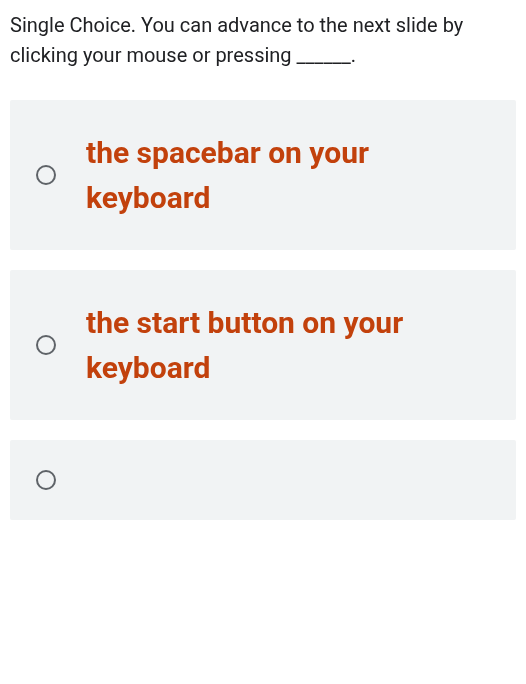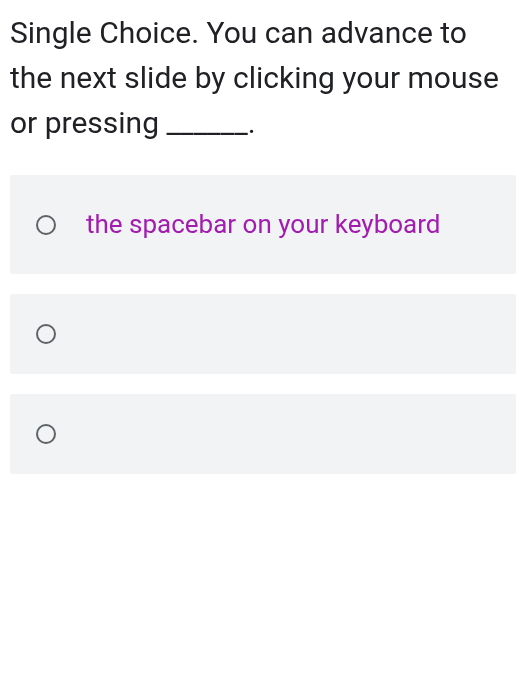--- a/index.html
+++ b/index.html
@@ -7,21 +7,21 @@
       margin: 0;
       padding: 0;
     }
     body {
       font-family: -apple-system, BlinkMacSystemFont, 'Segoe UI', Roboto, Arial, sans-serif;
       width: 526px;
       background: #ffffff;
       padding: 10px;
     }
     .question-text {
-      font-size: 30px;
+      font-size: 20px;
       color: #202124;
       line-height: 1.5;
       margin-bottom: 30px;
       font-weight: 400;
     }
     .option {
       background: #f1f3f4;
       border-radius: 2px;
       padding: 30px 20px 30px 26px;
       margin-bottom: 20px;
@@ -32,35 +32,36 @@
     .radio-circle {
       width: 20px;
       height: 20px;
       min-width: 20px;
       border: 2px solid #5f6368;
       border-radius: 50%;
       margin-right: 30px;
       flex-shrink: 0;
     }
     .option-text {
-      font-size: 26px;
-      color: #a21caf;
+      font-size: 30px;
+      color: #c2410c;
       line-height: 1.5;
-      font-weight: 400;
+      font-weight: 700;
     }
   </style>
 </head>
 <body>
 
 <div class="question-text">Single Choice. You can advance to the next slide by clicking your mouse or pressing ______.</div>
 
 <div class="option">
   <div class="radio-circle"></div>
   <div class="option-text">the spacebar on your keyboard</div>
 </div>
 
 <div class="option">
   <div class="radio-circle"></div>
+  <div class="option-text">the start button on your keyboard</div>
 </div>
 
 <div class="option">
   <div class="radio-circle"></div>
 </div>
 
 </body></html>

